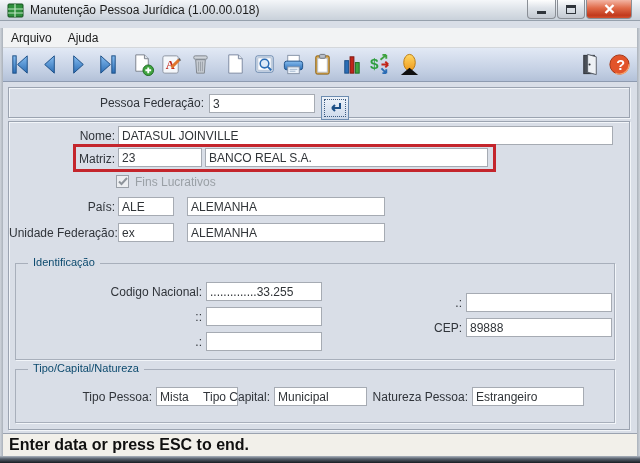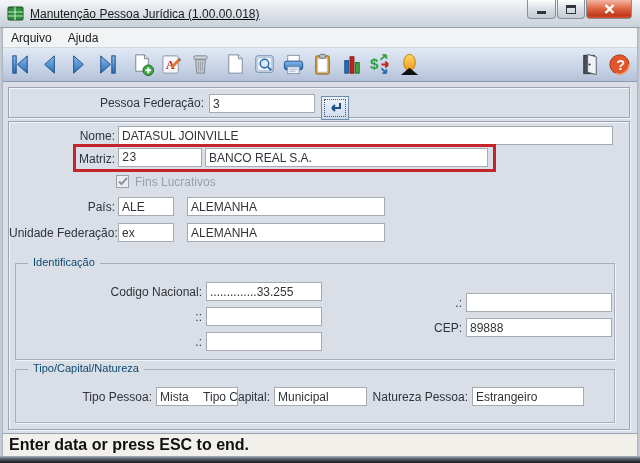--- a/index.html
+++ b/index.html
@@ -1,23 +1,23 @@
 <!DOCTYPE html>
 <html><head>
 <meta charset="utf-8">
 <style>
   * { margin:0; padding:0; box-sizing:border-box; }
   html,body { background:#9aa2ad; }
   body { font-family:"Liberation Sans", sans-serif; }
   .window { position:relative; width:640px; height:463px; background:#d9dee7; overflow:hidden;
             box-shadow:0 0 0 1px #6f7680; }
   
-  .titlebar { position:absolute; top:0; left:0; right:0; height:28px;
+  .titlebar { position:absolute; top:0; left:0; right:0; height:21px;
               background:linear-gradient(#f4f6f9, #dfe4ea 45%, #c9d1da);
-              border-bottom:1px solid #96a0ac; display:flex; align-items:center;text-decoration:underline; }
+              border-bottom:1px solid #96a0ac; display:flex; align-items:center; }
   .app-icon { width:17px; height:17px; margin:0 6px 0 7px; flex:0 0 auto; }
   .title-text { font-size:12px; color:#1b1b1b; white-space:nowrap; }
   .win-buttons { position:absolute; top:0; right:8px; display:flex; }
   .win-btn { height:19px; border:1px solid #8a8f96; border-top:none; border-radius:0 0 4px 4px;
              display:flex; align-items:center; justify-content:center; margin-left:1px;
              background:linear-gradient(#fefefe, #dde2e8 45%, #c4cad2); cursor:default; }
   .win-btn.min { width:29px; } .win-btn.max { width:28px; }
   .win-btn.close { width:46px; background:linear-gradient(#f3b5a4, #e06a48 45%, #c13a1d 85%, #d4502e); }
   .glyph-min { width:9px; height:3px; background:#30353b; margin-top:7px; }
   .glyph-max { width:10px; height:9px; border:1px solid #30353b; border-top:3px solid #30353b; background:#fff0; }
@@ -235,21 +235,21 @@
       </button>
     </div>
 
     <div class="frame" style="left:5px; top:39px; width:622px; height:309px;">
 
       <span class="lbl" style="left:0; top:7px; width:106px;">Nome:</span>
       <input class="fld" style="left: 109px; top: 4px; width: 495px;" value="DATASUL JOINVILLE">
 
       <div class="red-rect" style="left:64px; top:22px; width:423px; height:28px;"></div>
       <span class="lbl" style="left:0; top:30px; width:106px;">Matriz:</span>
-      <input class="fld" style="left: 109px; top: 26px; width: 84px; font-family: Liberation Mono, monospace;" value="23">
+      <input class="fld" style="left: 109px; top: 26px; width: 84px;" value="23">
       <input class="fld" style="left: 196px; top: 26px; width: 283px;" value="BANCO REAL S.A.">
 
       <div class="checkbox" style="left:107px; top:53px;">
         <svg width="10" height="9" viewBox="0 0 10 9">
           <path d="M1 4.5 L3.5 7 L9 1" stroke="#8e949b" stroke-width="2" fill="none"></path>
         </svg>
       </div>
       <span class="chk-label" style="left:126px; top:53px;">Fins Lucrativos</span>
 
       <span class="lbl" style="left:0; top:78px; width:106px;">País:</span>

